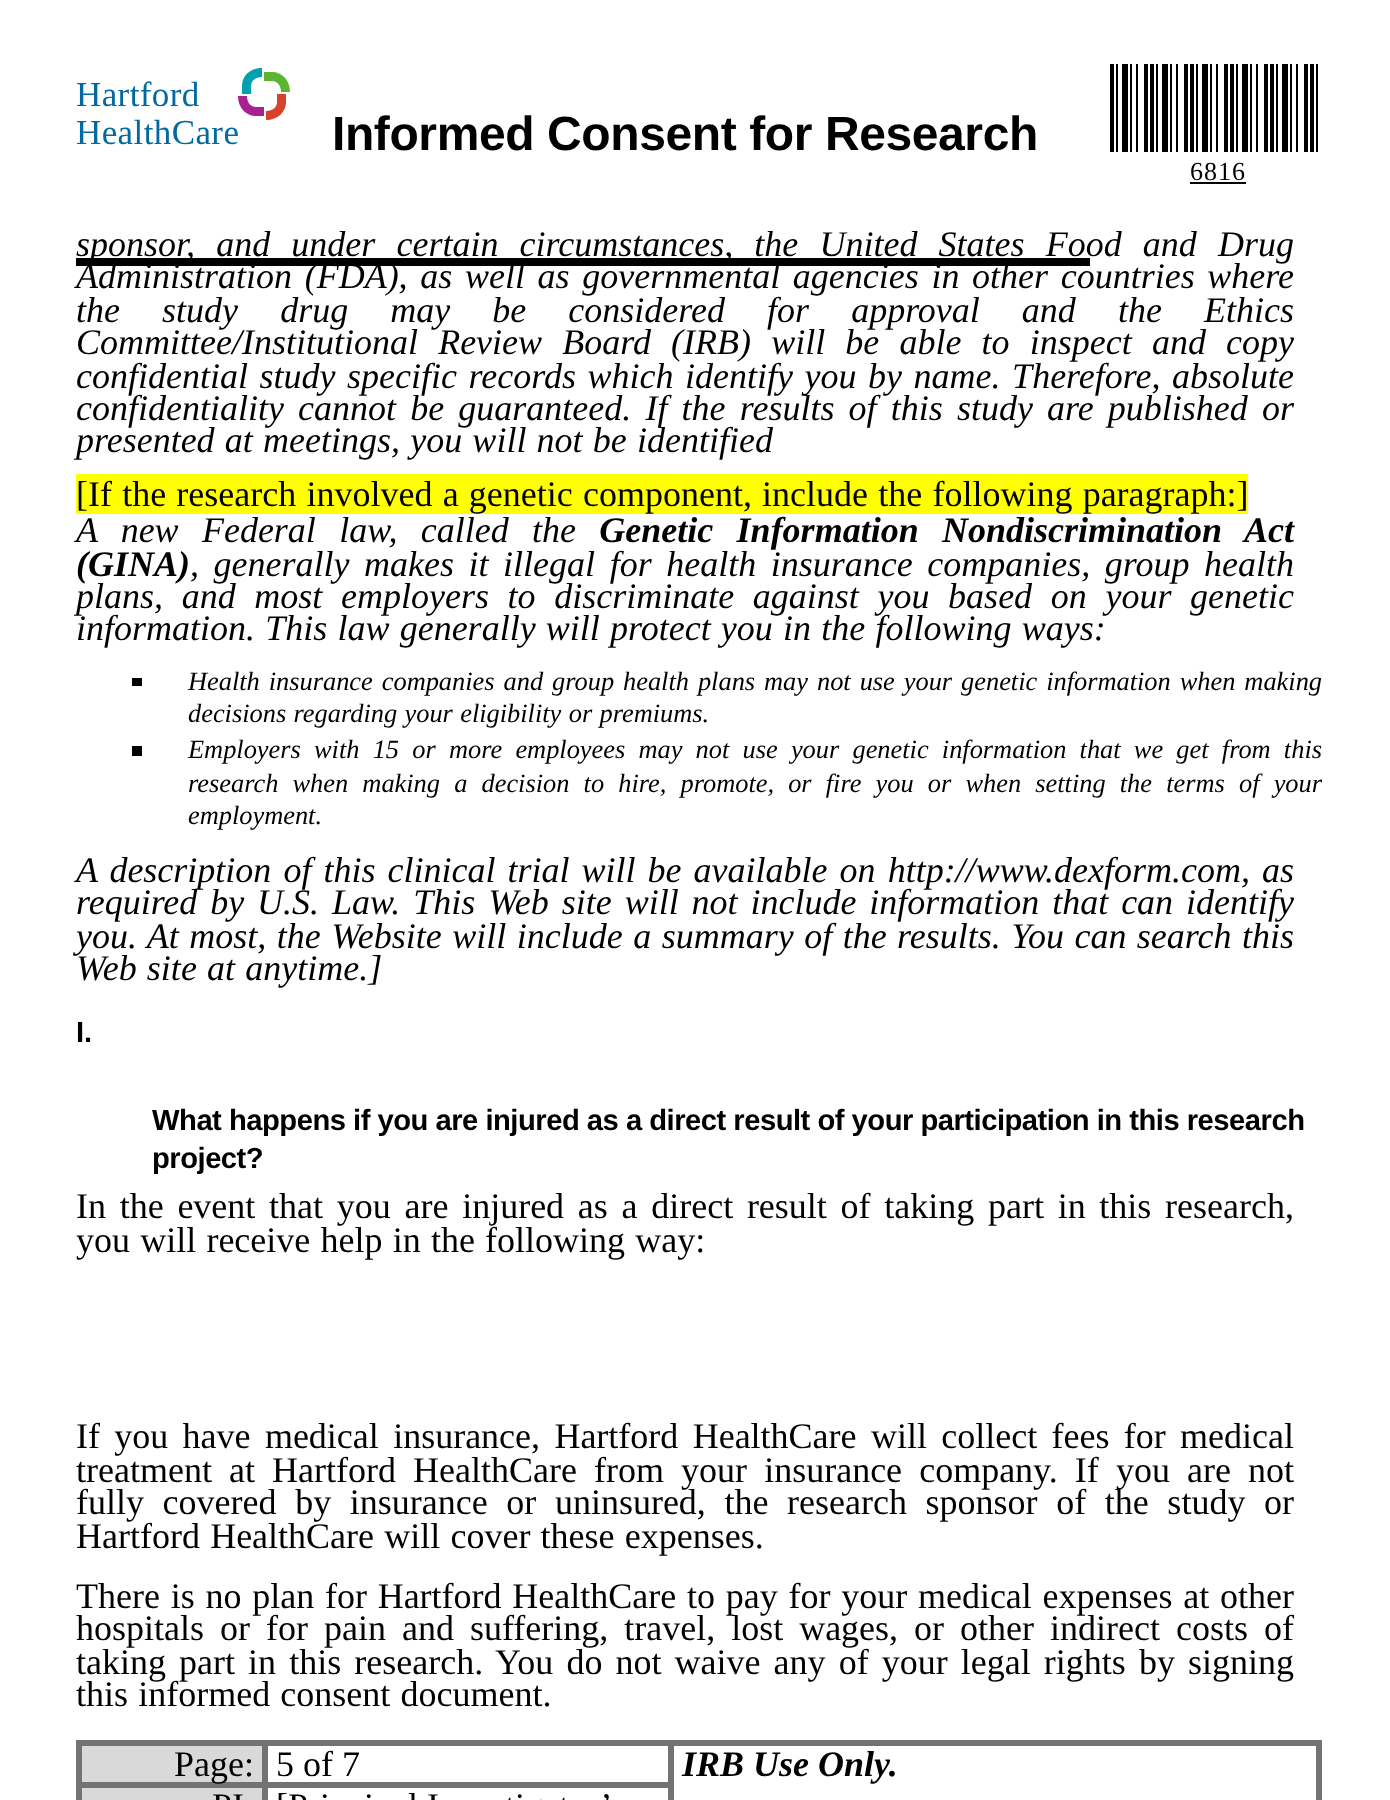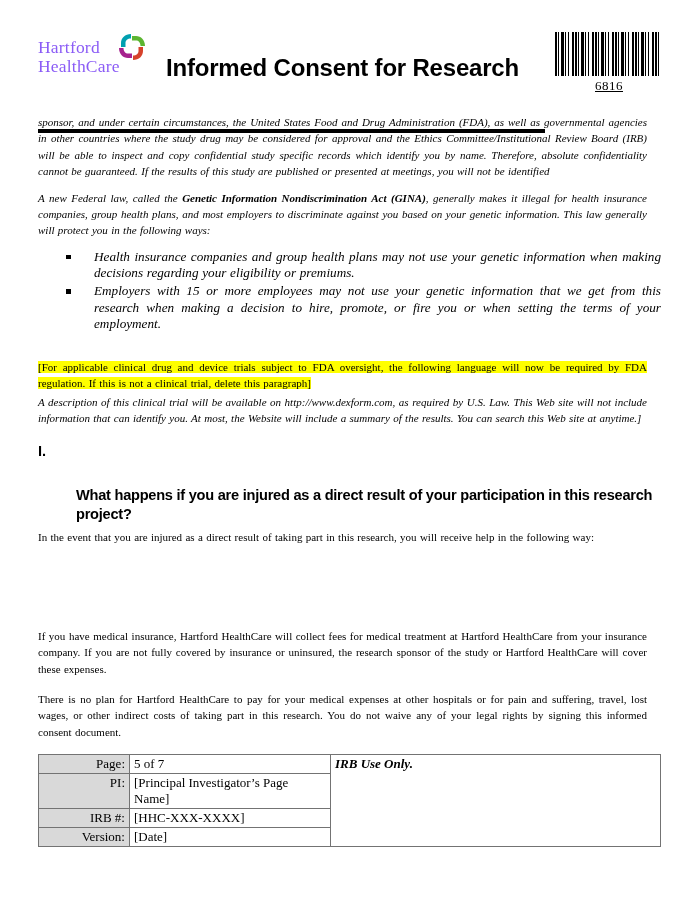--- a/index.html
+++ b/index.html
@@ -32,21 +32,21 @@
   .logo-block {
     position: absolute;
     left: 0;
     top: 8px;
     width: 120px;
   }
   .logo-text {
     font-family: "Liberation Serif", "DejaVu Serif", serif;
     font-size: 17.5px;
     line-height: 19px;
-    color: #8b5cf6;
+    color: #0369a1;
     letter-spacing: 0.2px;
     white-space: nowrap;
   }
   .logo-mark {
     position: absolute;
     left: 79px;
     top: -6px;
     width: 30px;
     height: 30px;
   }
@@ -96,21 +96,21 @@
     height: 4px;
     background: #000;
   }
 
   
   .content {
     margin: 0 34px 0 38px;
     padding-top: 12px;
   }
   p.body {
-    font-size: 11px;
+    font-size: 18px;
     line-height: 16.4px;
     text-align: justify;
     margin: 0 14px 10px 0;
     word-spacing: 0.6px;
   }
   p.italic {
     font-style: italic;
   }
   .hl {
     background: #ffff00;
@@ -170,22 +170,22 @@
   
   .footer-table-wrap {
     margin: 14px 34px 0 38px;
   }
   table.footer-table {
     border-collapse: collapse;
     width: 100%;
     table-layout: fixed;
   }
   table.footer-table td {
-    border: 1px solid #737373;
-    font-size: 13px;
+    border: 3px solid #737373;
+    font-size: 18px;
     line-height: 16px;
     padding: 1px 4px 1px 4px;
     vertical-align: top;
   }
   td.lbl {
     width: 82px;
     background: #d9d9d9;
     text-align: right;
     padding-right: 5px;
   }
@@ -222,33 +222,33 @@
       <div class="barcode-bars"></div>
       <div class="barcode-number">6816</div>
     </div>
   </div>
   <div class="header-rule"></div>
 
   <div class="content">
 
     <p class="body italic">sponsor, and under certain circumstances, the United States Food and Drug Administration (FDA), as well as governmental agencies in other countries where the study drug may be considered for approval and the Ethics Committee/Institutional Review Board (IRB) will be able to inspect and copy confidential study specific records which identify you by name.  Therefore, absolute confidentiality cannot be guaranteed.  If the results of this study are published or presented at meetings, you will not be identified</p>
 
+    <p class="body" style="margin-bottom:2px;">
+      <span class="hl">[If the research involved a genetic component, include the following paragraph:]</span>
+    </p>
 
     <p class="body italic">
       <span>A new Federal law, called the </span><span class="bold">Genetic Information Nondiscrimination Act (GINA)</span><span>, generally makes it illegal for health insurance companies, group health plans, and most employers to discriminate against you based on your genetic information. This law generally will protect you in the following ways:</span>
     </p>
 
     <ul class="bullets">
       <li>Health insurance companies and group health plans may not use your genetic information when making decisions regarding your eligibility or premiums.</li>
       <li>Employers with 15 or more employees may not use your genetic information that we get from this research when making a decision to hire, promote, or fire you or when setting the terms of your employment.</li>
     </ul>
 
-    <p class="body" style="margin-top:26px;margin-bottom:2px;">
-      <span class="hl">[For applicable clinical drug and device trials subject to FDA oversight, the following language will now be required by FDA regulation.   If this is not a clinical trial, delete this paragraph]</span>
-    </p>
 
     <p class="body italic">A description of this clinical trial will be available on http://www.dexform.com, as required by U.S. Law.  This Web site will not include information that can identify you.  At most, the Website will include a summary of the results.  You can search this Web site at anytime.]</p>
 
     <div class="section-heading">
       <div class="section-num">I.</div>
       <div class="section-text">What happens if you are injured as a direct result of your participation in this research project?</div>
     </div>
 
     <p class="body">In the event that you are injured as a direct result of taking part in this research, you will receive help in the following way:</p>
 

